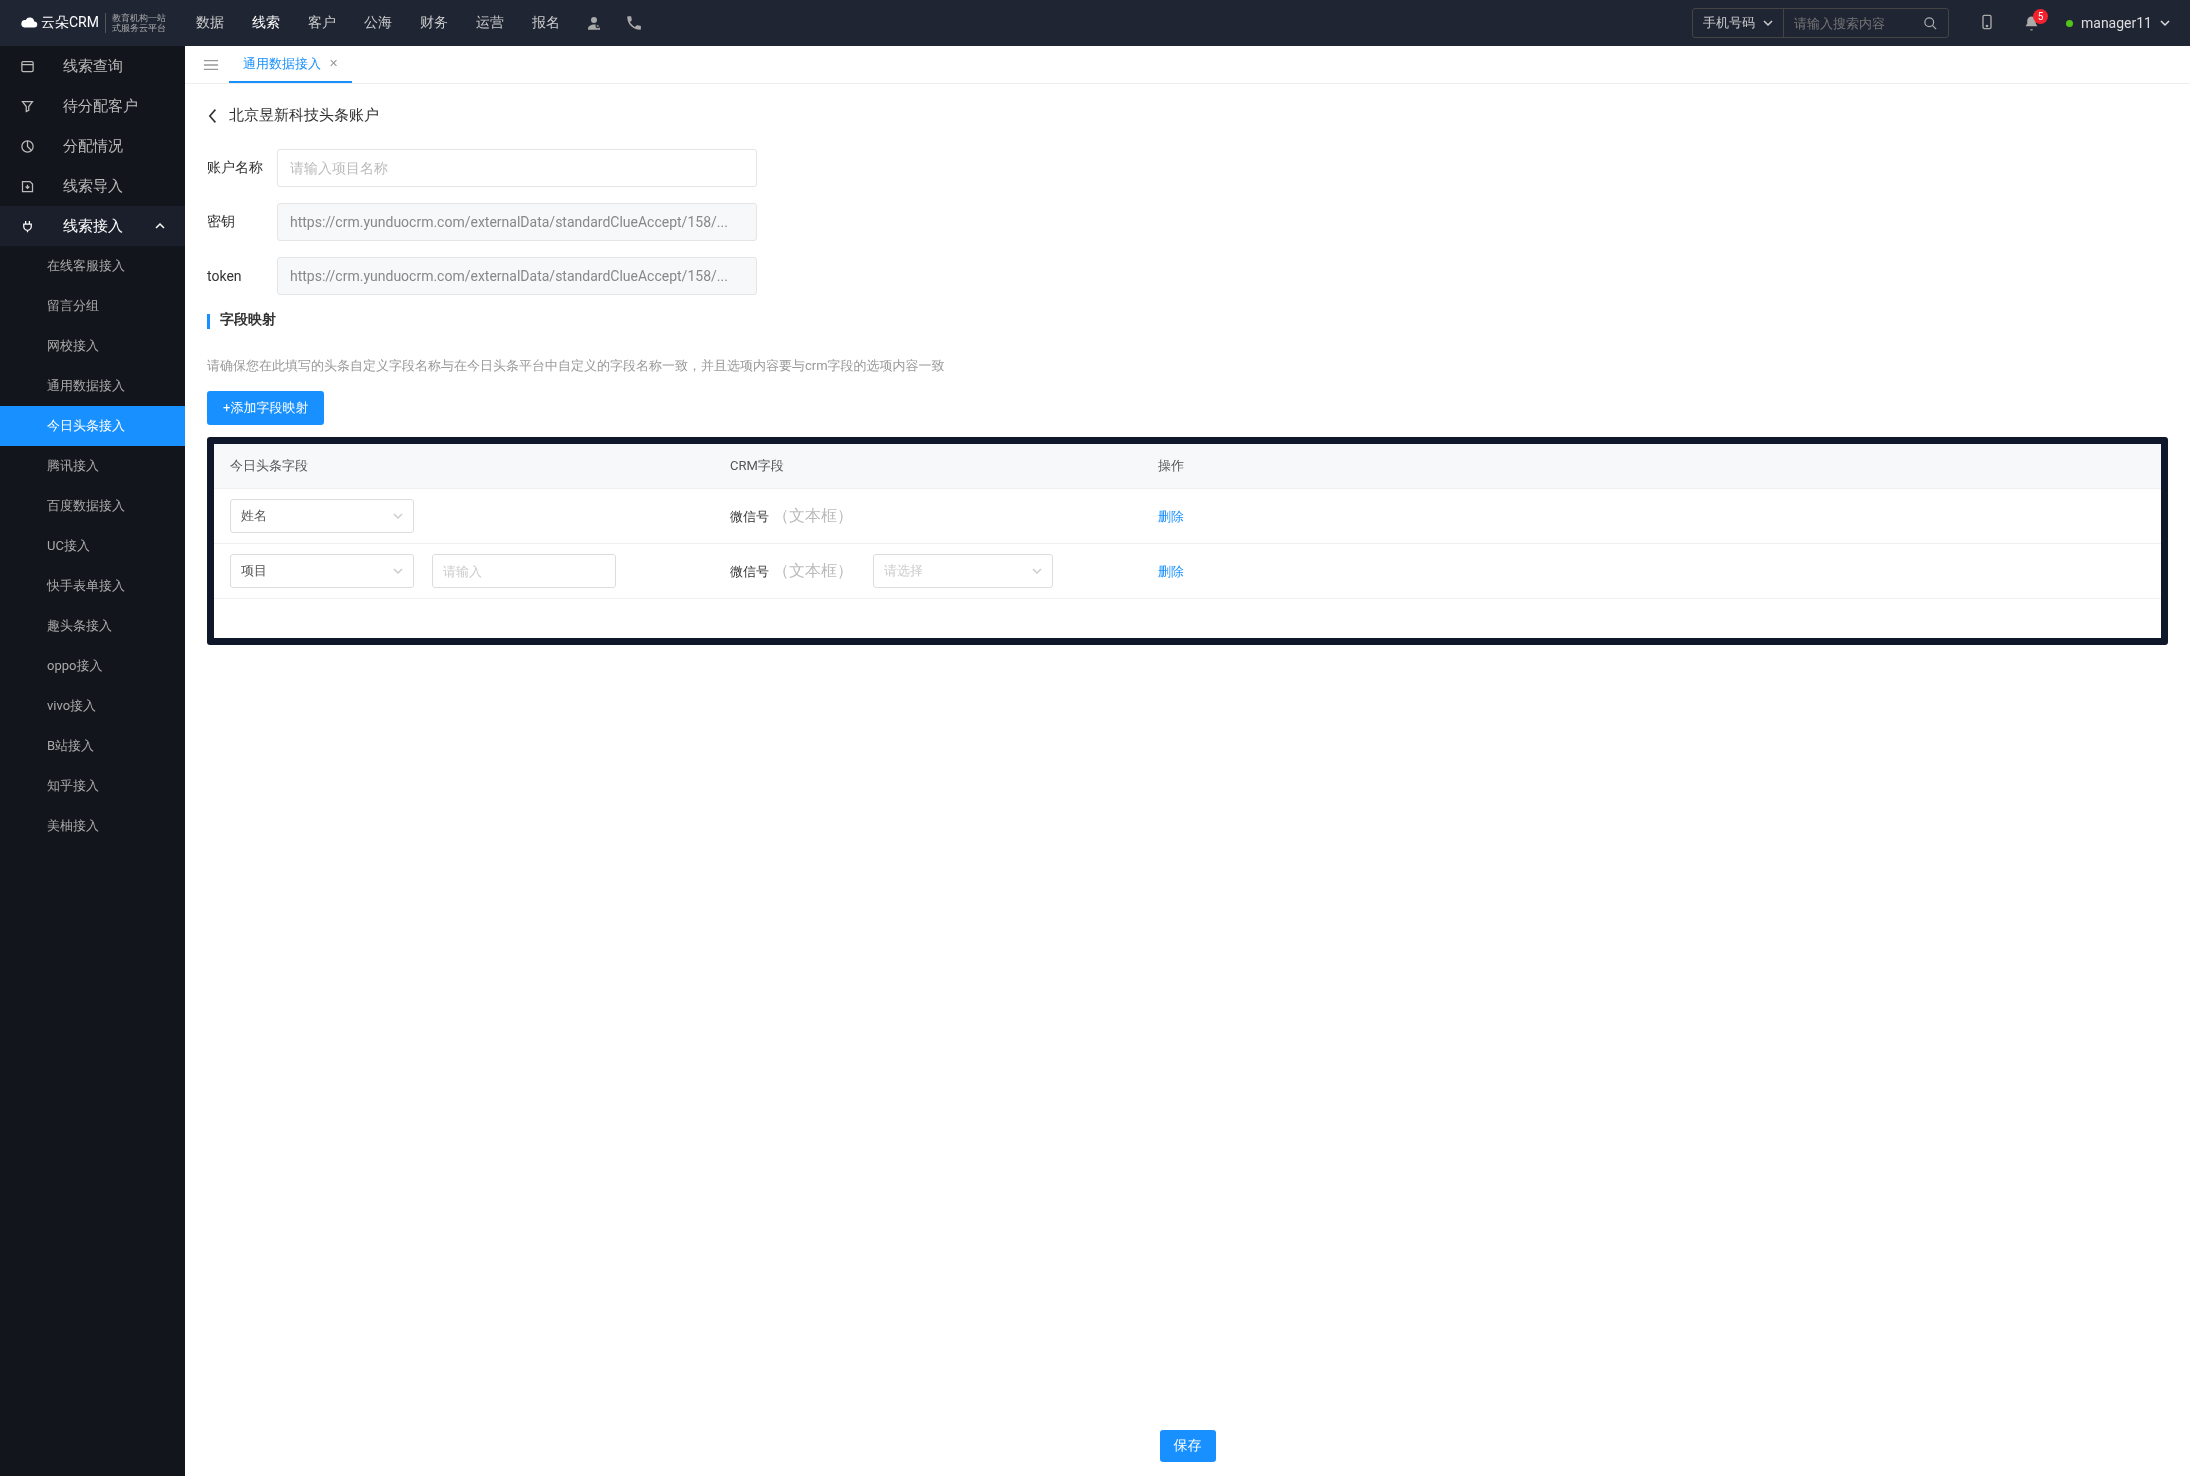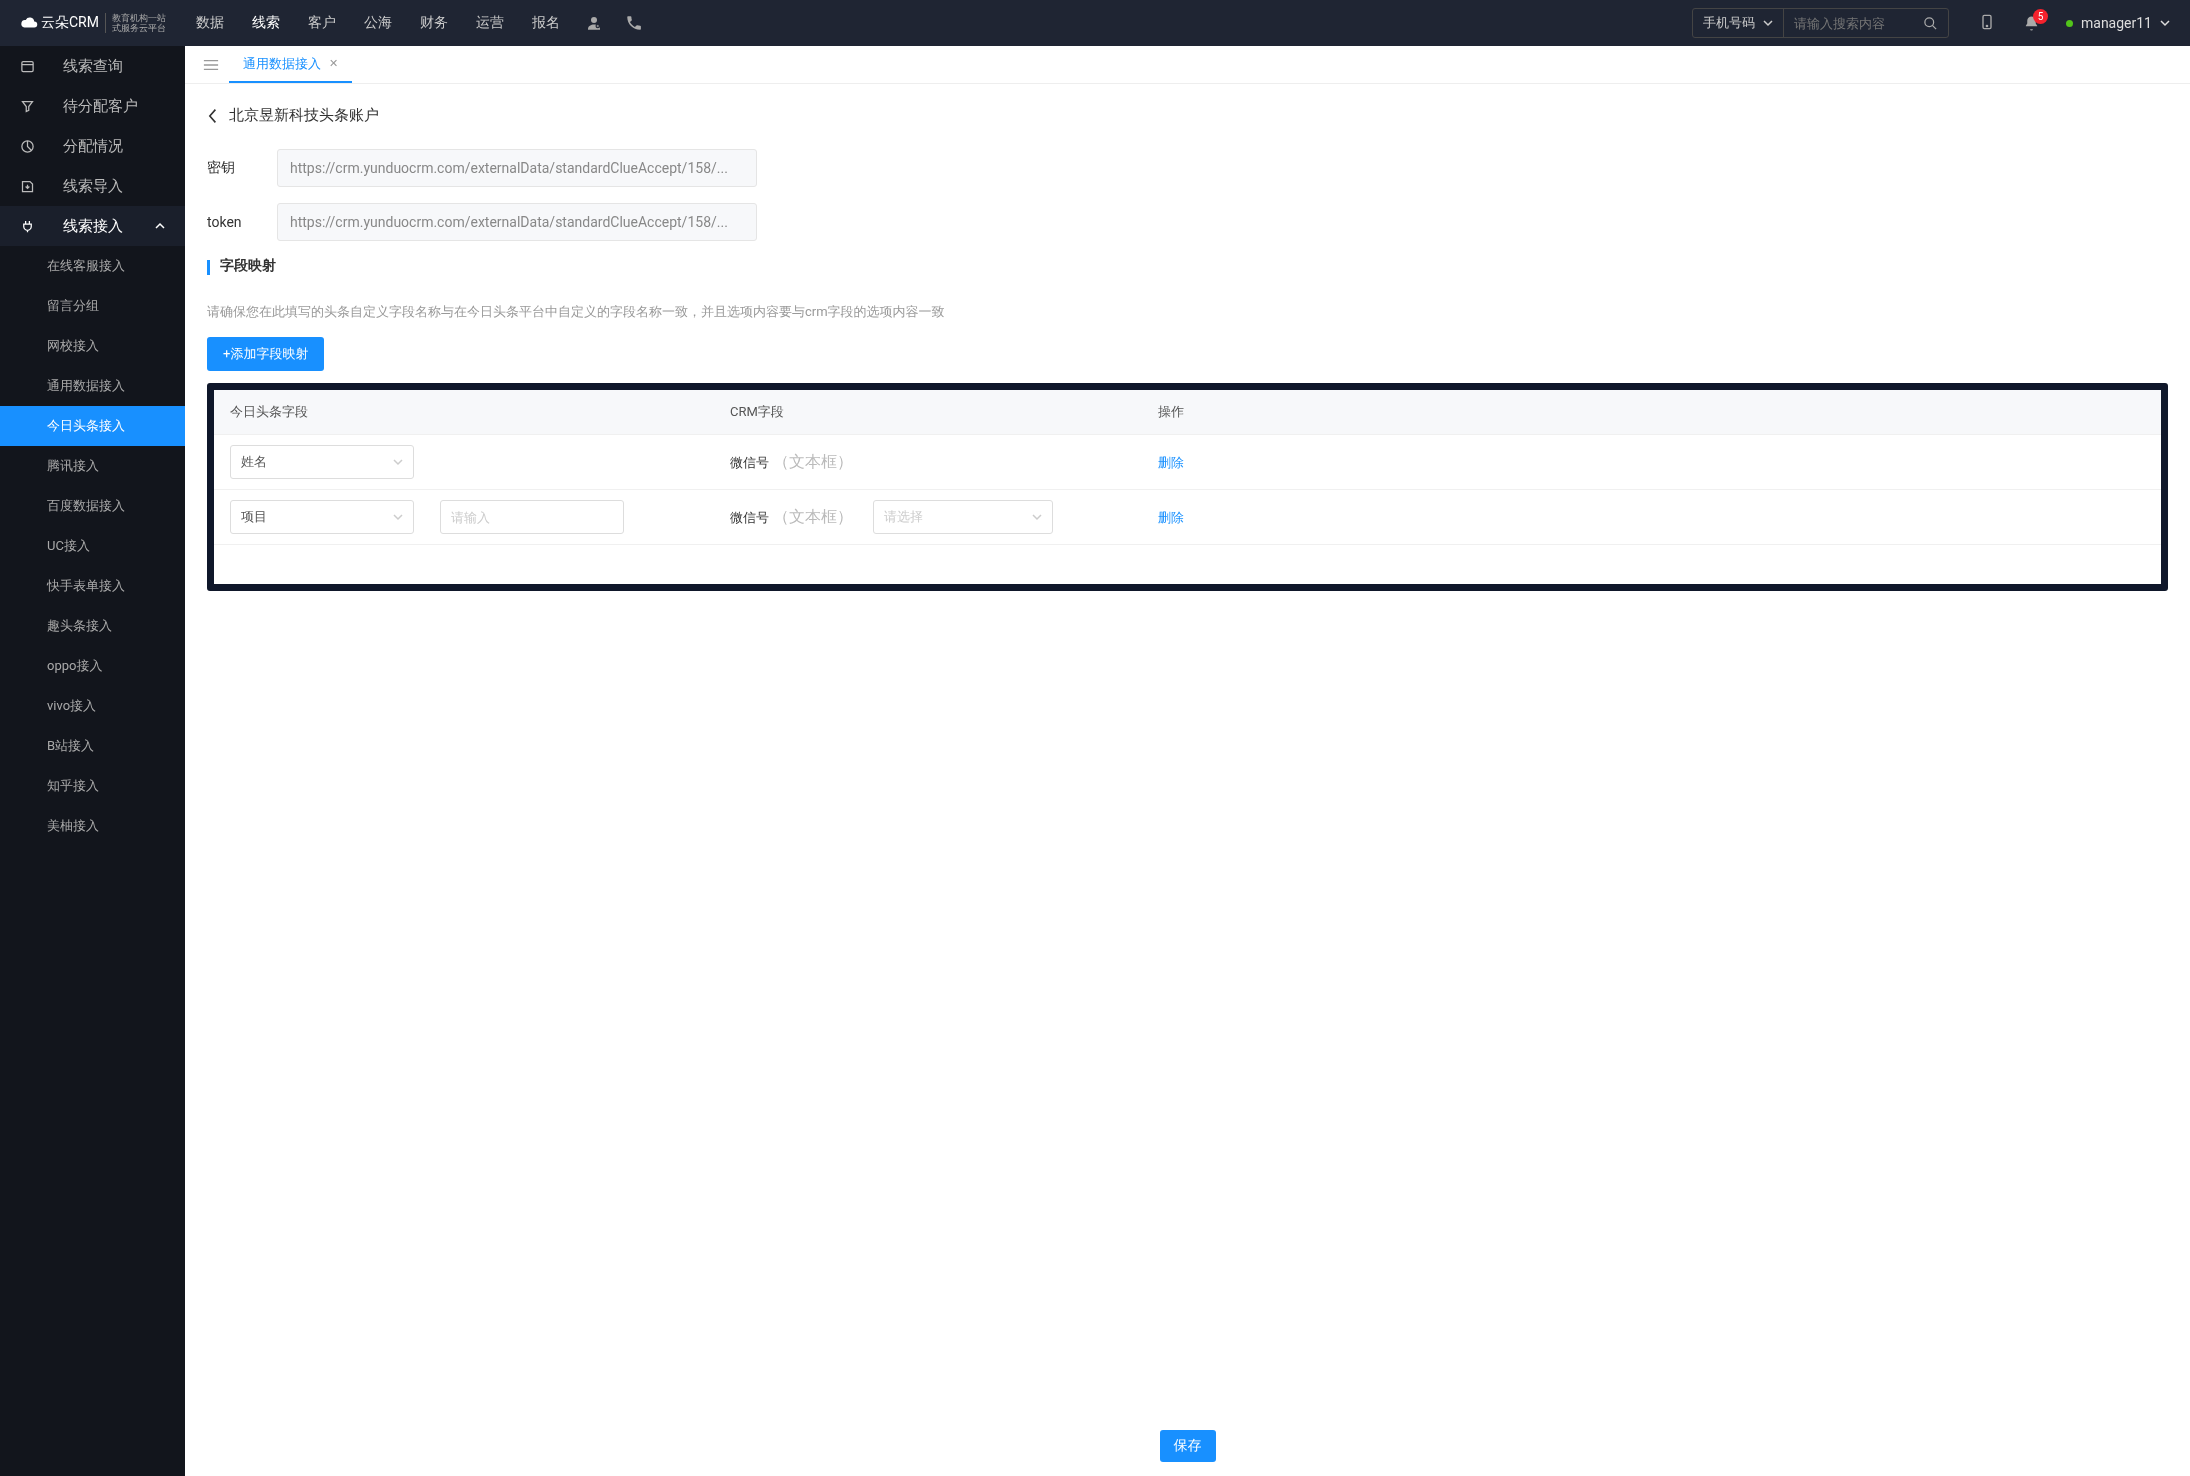--- a/index.html
+++ b/index.html
@@ -53,21 +53,21 @@
 .sec-desc{font-size:13px;color:#999;margin-bottom:16px}
 .add-btn{background:#1890ff;color:#fff;border:none;padding:0 16px;height:34px;font-size:13px;border-radius:3px;cursor:pointer;margin-bottom:12px}
 .table{width:100%;border:7px solid #0f172a;border-radius:3px}
 .thead{display:flex;background:#f7f8fa;height:44px;align-items:center;padding:0 16px;font-size:13px;color:#555}
 .th-col1{flex:0 0 500px}
 .th-col2{flex:0 0 428px}
 .th-col3{flex:1}
 .trow{display:flex;align-items:center;padding:10px 16px;border-top:1px solid #f0f0f0}
 .select-box{width:184px;height:34px;border:1px solid #ddd;border-radius:3px;display:flex;align-items:center;justify-content:space-between;padding:0 10px;font-size:13px;color:#555;background:#fff;cursor:pointer}
 .select-box .chev-d{color:#ccc}
-.input-box{width:184px;height:34px;border:1px solid #ddd;border-radius:3px;padding:0 10px;font-size:13px;outline:none;margin-left:26px}
+.input-box{width:184px;height:34px;border:1px solid #ddd;border-radius:3px;padding:0 10px;font-size:13px;outline:none;margin-left:18px}
 .input-box::placeholder{color:#ccc}
 .crm-field{font-size:13px;color:#333}
 .crm-hint{color:#bbb}
 .del-link{color:#1890ff;font-size:13px;cursor:pointer}
 .footer-bar{position:absolute;bottom:0;left:0;right:0;display:flex;justify-content:center;padding:14px;background:#fff}
 .save-btn{background:#1890ff;color:#fff;border:none;width:56px;height:32px;border-radius:3px;font-size:14px;cursor:pointer}
 svg{display:block}
 .chev{transform:rotate(180deg)}
 .select-placeholder{color:#ccc}
 </style>
@@ -223,20 +223,24 @@
         <div class="breadcrumb">
           <span class="back-arrow">
             <svg width="12" height="16" viewBox="0 0 12 20" fill="none" stroke="currentColor" stroke-width="2">
                   <path d="M9 2L2 10l7 8"></path>
                 </svg>
           </span>
           <span class="crumb-txt">北京昱新科技头条账户</span>
         </div>
 
         <div class="form-row">
+          <span class="form-label">账户名称</span>
+          <input class="form-inp white" placeholder="请输入项目名称" style="">
+        </div>
+        <div class="form-row">
           <span class="form-label">密钥</span>
           <input class="form-inp" readonly="" value="https://crm.yunduocrm.com/externalData/standardClueAccept/158/..." style="">
         </div>
         <div class="form-row">
           <span class="form-label">token</span>
           <input class="form-inp" readonly="" value="https://crm.yunduocrm.com/externalData/standardClueAccept/158/..." style="">
         </div>
 
         <div class="section-title">
           <span class="blue-bar"></span>

